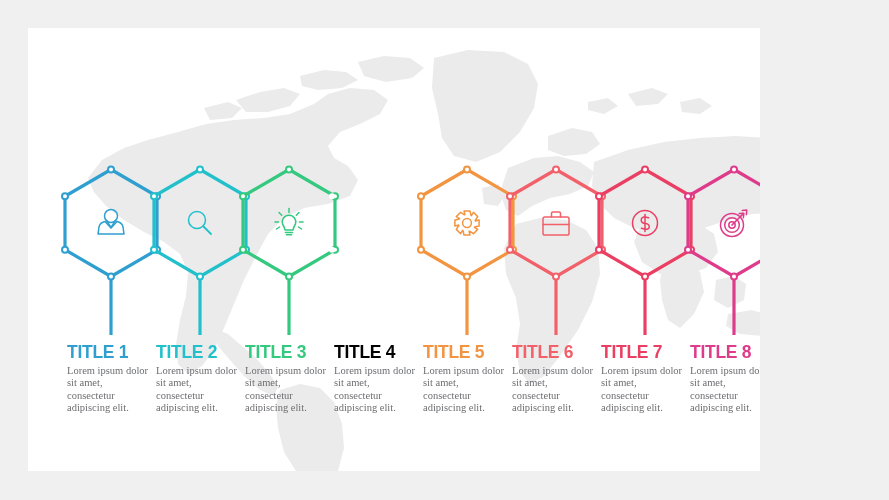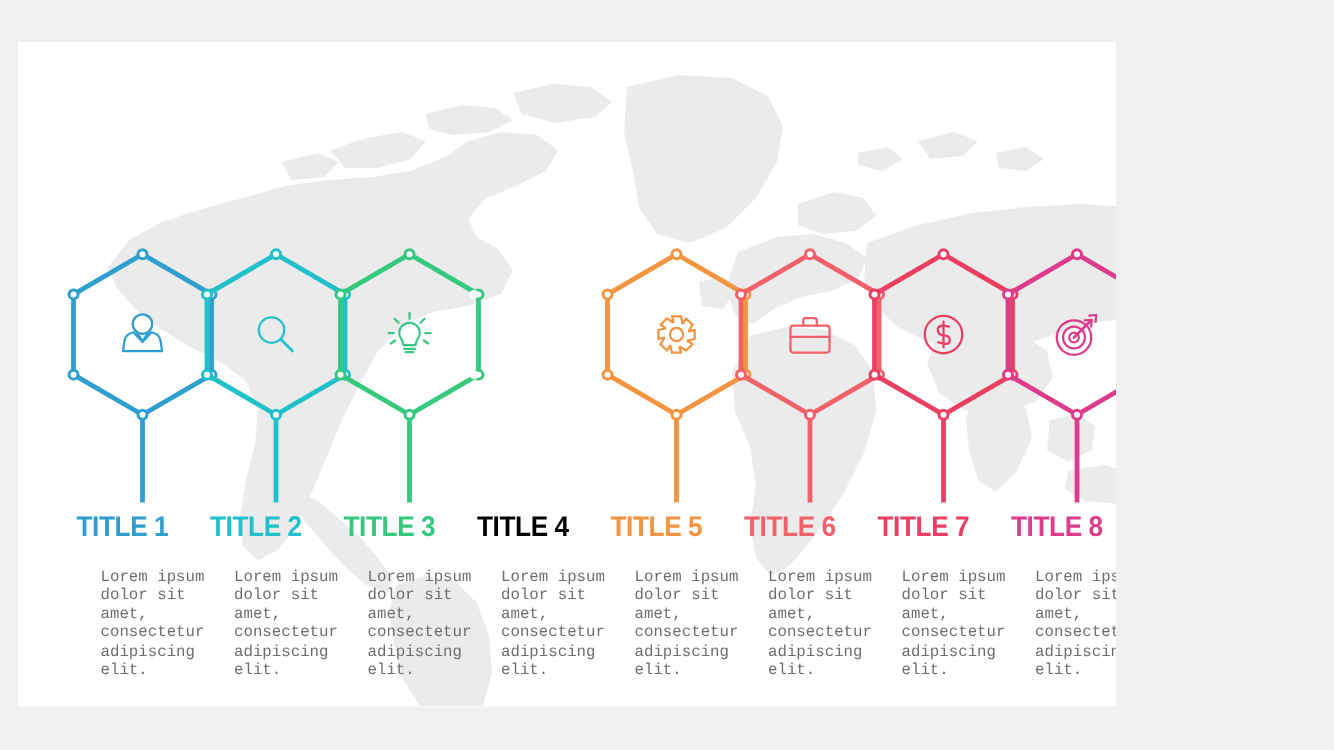--- a/index.html
+++ b/index.html
@@ -14,21 +14,21 @@
     font-family: "Liberation Sans", sans-serif;
   }
   #stage {
     position: relative;
     width: 889px;
     height: 500px;
     background: #f0f0f0;
   }
   #slide {
     position: absolute;
-    left: 12px;
+    left: 28px;
     top: 28px;
     width: 732px;
     height: 443px;
     background: #ffffff;
     overflow: hidden;
   }
   #map-layer {
     position: absolute;
     left: 0;
     top: 0;
@@ -59,25 +59,25 @@
     font-size: 19px;
     font-weight: 700;
     letter-spacing: -0.3px;
     line-height: 22px;
     margin: 0 0 2px 0;
     white-space: nowrap;
     transform: scaleX(0.92);
     transform-origin: left center;
   }
   .caption-body {
-    font-family: Liberation Mono, monospace;
+    font-family: Liberation Serif, serif;
     font-size: 10.5px;
     line-height: 12.4px;
     color: #6d6e71;
-    margin: 16px;
+    margin: 0;
     width: 84px;
   }
 </style>
 </head>
 <body>
 
 <div id="stage">
   <div id="slide">
 
     <svg id="map-layer" viewBox="0 0 832 443" preserveAspectRatio="none" aria-hidden="true">

